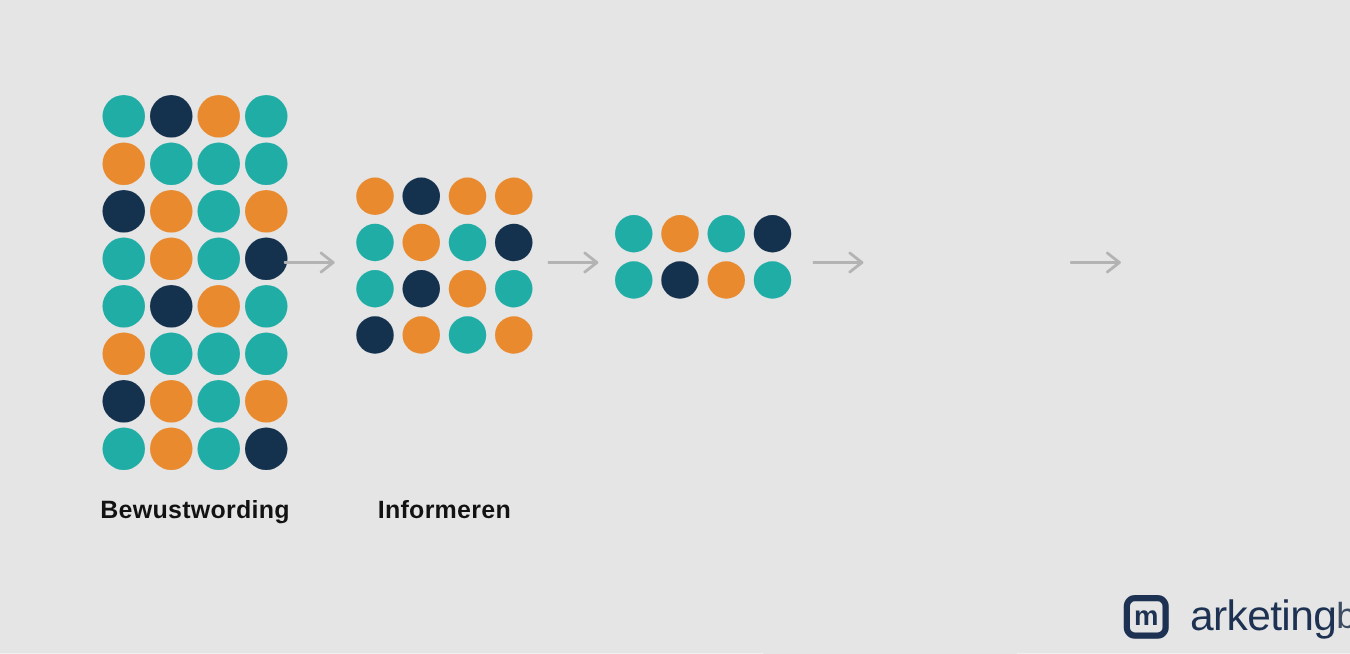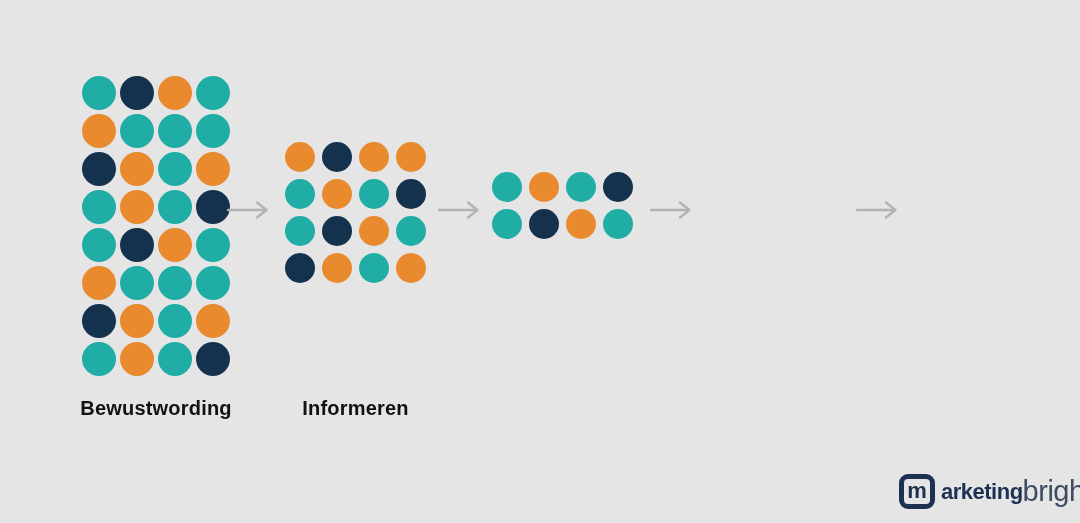--- a/index.html
+++ b/index.html
@@ -42,21 +42,21 @@
 
   .sun-wrap{position:absolute;top:154px;left:50%;transform:translateX(-50%);width:110px;height:110px;}
 
   .logo{position:absolute;left:899px;top:474px;display:flex;align-items:center;}
   .logo-box{
     width:36px;height:35px;box-sizing:border-box;border:5px solid var(--c-logo_dark);
     border-radius:9px;display:flex;align-items:center;justify-content:center;
     font-size:22px;font-weight:700;color:var(--c-logo_dark);line-height:1;
     padding-bottom:2px;
   }
-  .logo-bold{font-size:22px;font-weight:700;color:var(--c-logo_dark);letter-spacing:-.5px;margin-left:6px;}
+  .logo-bold{font-size:34px;font-weight:400;color:var(--c-logo_dark);letter-spacing:-.5px;margin-left:17px;}
   .logo-light{font-size:29px;font-weight:400;color:var(--c-logo_light);letter-spacing:-.5px;}
 </style>
 </head>
 <body>
 
 <div class="canvas">
 
   <div class="stage stage-1">
     <div class="dots">
         <span class="dot dot-T"></span>

